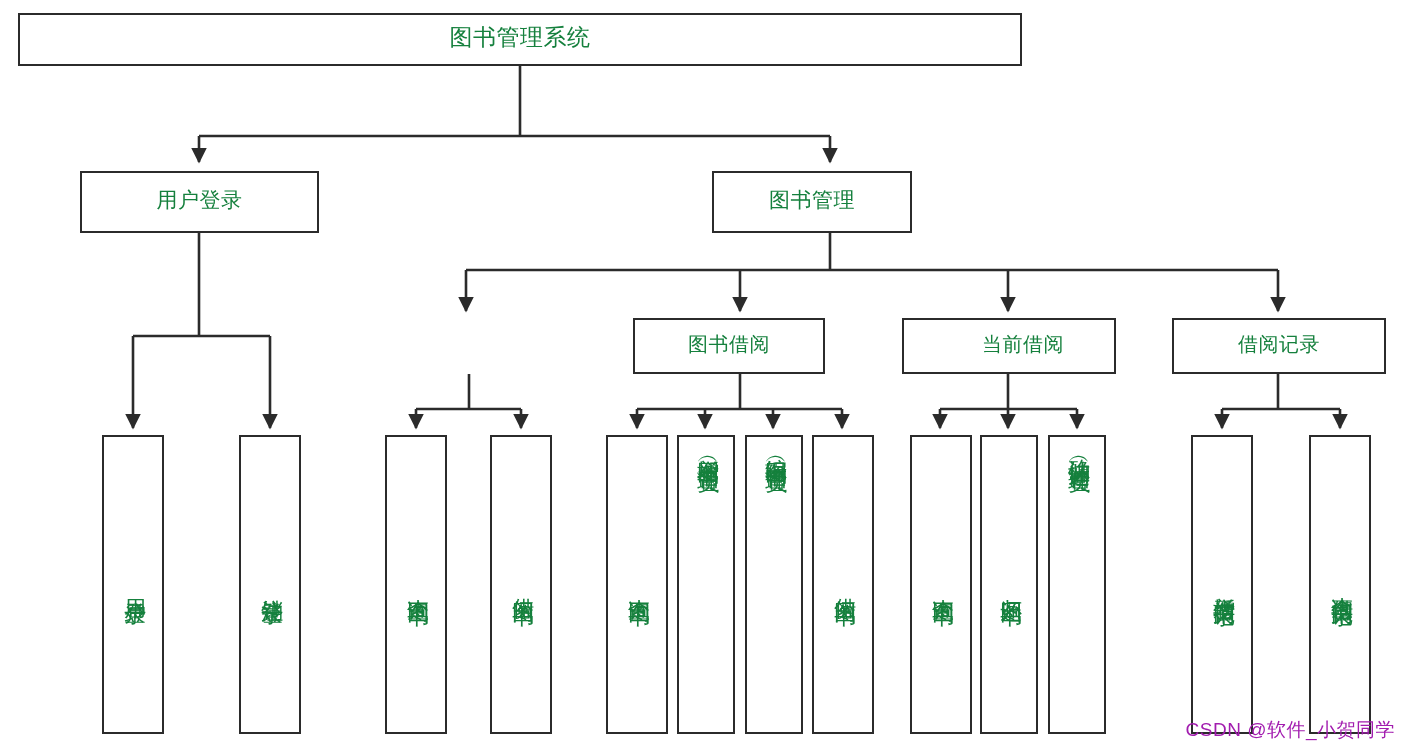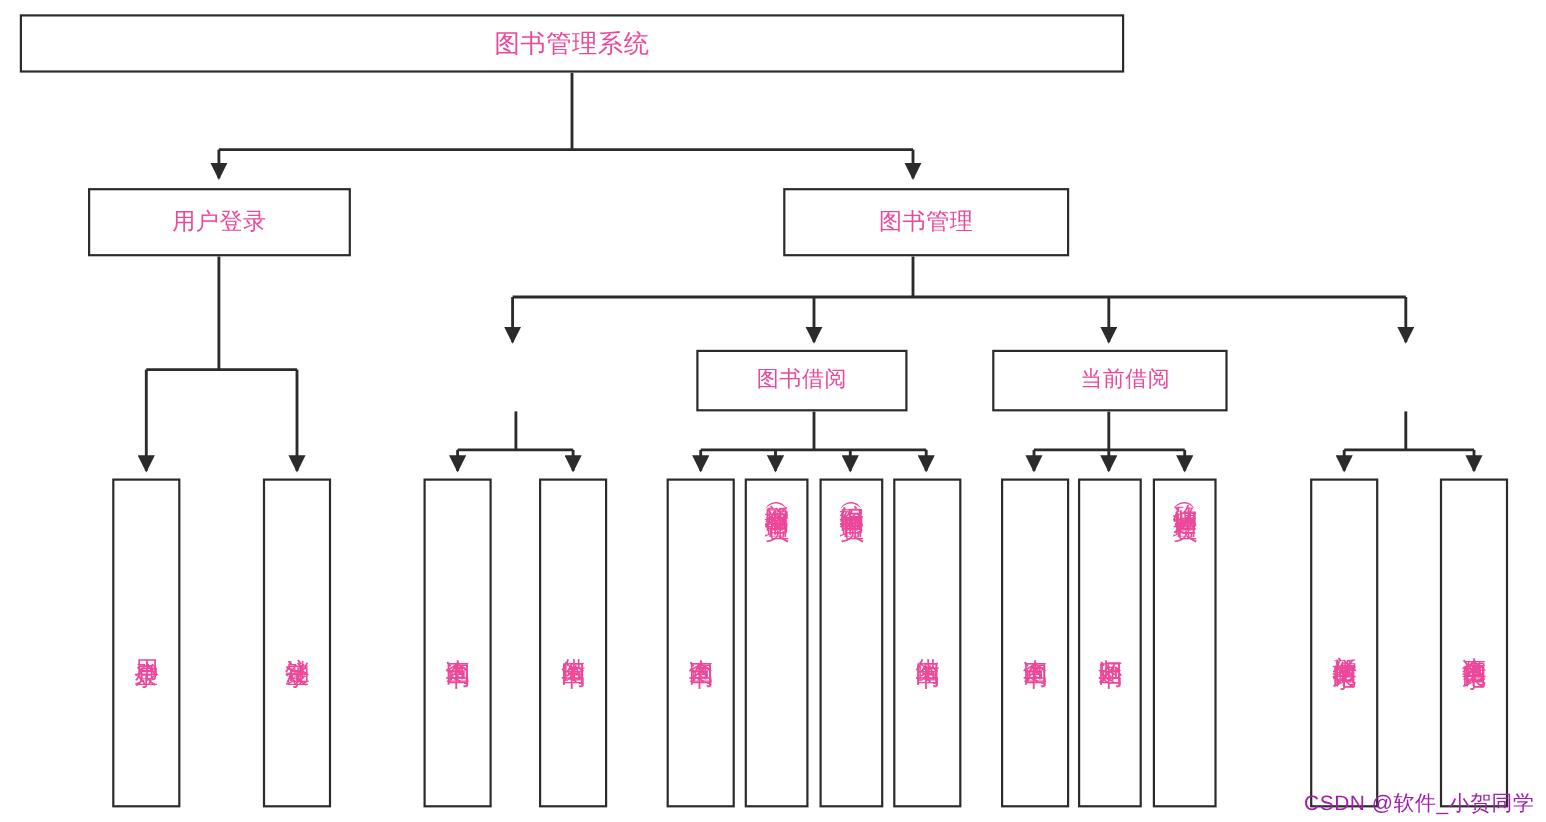--- a/index.html
+++ b/index.html
@@ -27,21 +27,22 @@
     pointer-events: none;
   }
   .node {
     position: absolute;
     box-sizing: border-box;
     border: 2px solid #2b2b2b;
     background: #ffffff;
     display: flex;
     align-items: center;
     justify-content: center;
-    color: #ec4899;
+    color: #15803d;
+    font-family: Liberation Mono, monospace;
   }
   .node .label {
     display: block;
     text-align: center;
     line-height: 1.18;
     letter-spacing: 0.5px;
     white-space: nowrap;
   }
   
   .lvl1 {
@@ -143,33 +144,36 @@
   </svg>
 
   <div class="node lvl1" style="left:18px; top:13px; width:1004px; height:53px;">
     <span class="label">图书管理系统</span>
   </div>
 
   <div class="node lvl2" style="left:80px; top:171px; width:239px; height:62px;">
     <span class="label">用户登录</span>
   </div>
 
-  <div class="node lvl2" style="left:712px; top:171px; width:260px; height:62px;">
+  <div class="node lvl2" style="left:712px; top:171px; width:200px; height:62px;">
     <span class="label">图书管理</span>
   </div>
 
 
   <div class="node lvl3" style="left:633px; top:318px; width:192px; height:56px;">
     <span class="label">图书借阅</span>
   </div>
 
   <div class="node lvl3" style="left:902px; top:318px; width:214px; height:56px;padding-left:28px;">
     <span class="label">当前借阅</span>
   </div>
 
+  <div class="node lvl3" style="left:1172px; top:318px; width:214px; height:56px;">
+    <span class="label">借阅记录</span>
+  </div>
 
   <div class="node leaf center" style="left:102px; top:435px; width:62px; height:299px;">
     <span class="label">用户登录</span>
   </div>
 
   <div class="node leaf center" style="left:239px; top:435px; width:62px; height:299px;">
     <span class="label">注销登录</span>
   </div>
 
   <div class="node leaf center" style="left:385px; top:435px; width:62px; height:299px;">

